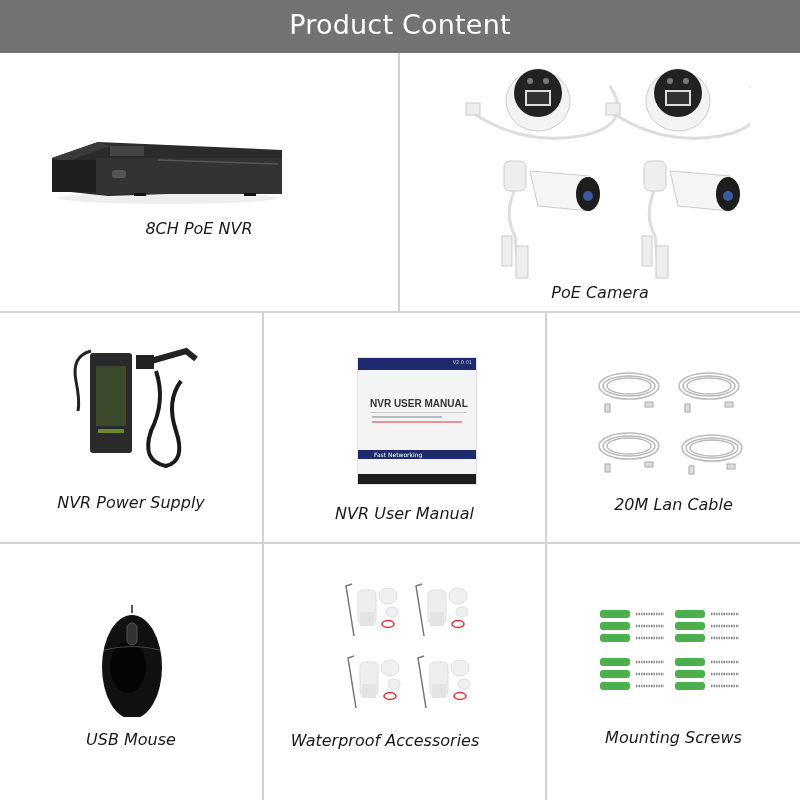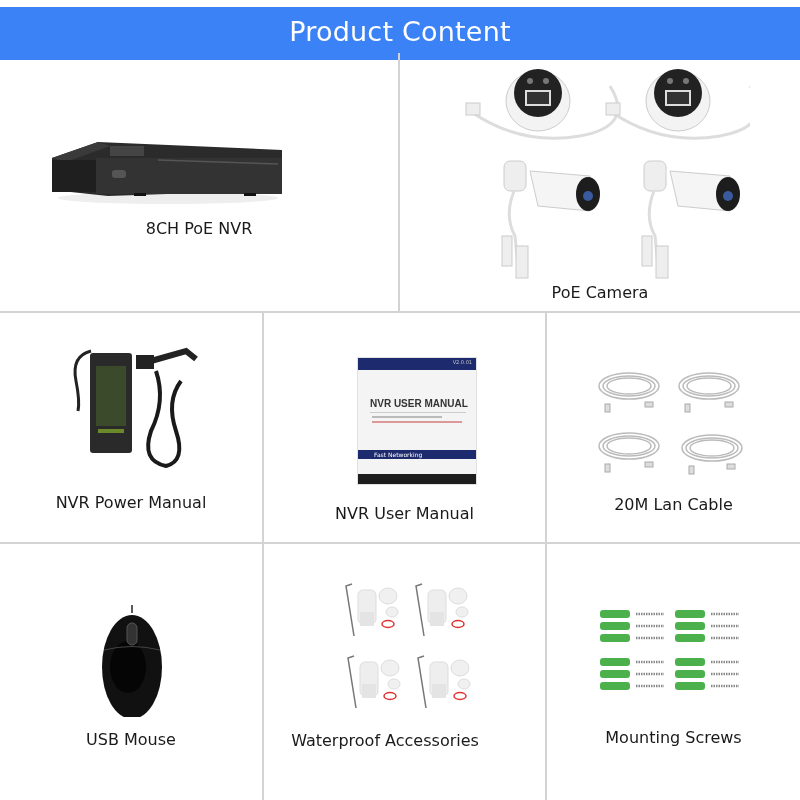--- a/index.html
+++ b/index.html
@@ -1,26 +1,26 @@
 <!DOCTYPE html>
 <html><head>
 <meta charset="utf-8">
 <style>
   * { box-sizing: border-box; margin: 0; padding: 0; }
   html, body { width: 800px; height: 800px; background: #ffffff; overflow: hidden; }
   body { font-family: "DejaVu Sans", "Liberation Sans", sans-serif; position: relative; }
   .header {
     position: absolute; left: 0; top: 0; width: 800px; height: 53px;
-    background: #3b82f6; color: #fff; text-align: center;
-    font-size: 27px; line-height: 50px; letter-spacing: 0.2px; margin-top: 7px;
+    background: #737373; color: #fff; text-align: center;
+    font-size: 27px; line-height: 50px; letter-spacing: 0.2px;
   }
   .cell { position: absolute; }
   .label {
     position: absolute; left: 0; right: 0; text-align: center;
-    font-size: 16px; color: #1a1a1a;
+    font-size: 16px; color: #1a1a1a; font-style: italic;
   }
   .line-h { position: absolute; height: 2px; background: #d3d3d3; }
   .line-v { position: absolute; width: 2px; background: #d3d3d3; }
   svg { position: absolute; }
 </style>
 </head>
 <body>
 
 <div class="header">Product Content</div>
 
@@ -91,21 +91,21 @@
 <div class="cell" style="left:0;top:313px;width:262px;height:229px;">
   <svg style="left:66px;top:28px;" width="140" height="135" viewBox="0 0 140 135">
     <path d="M25,10 Q5,15 10,40 Q14,60 12,70" fill="none" stroke="#222" stroke-width="3"></path>
     <rect x="24" y="12" width="42" height="100" rx="3" fill="#2a2a2a"></rect>
     <rect x="30" y="25" width="30" height="60" fill="#3a4a2a"></rect>
     <rect x="32" y="88" width="26" height="4" fill="#6a8a2a"></rect>
     <path d="M85,20 L120,10 L130,18" fill="none" stroke="#222" stroke-width="6"></path>
     <rect x="70" y="14" width="18" height="14" fill="#222"></rect>
     <path d="M90,30 Q100,60 85,90 Q75,120 100,125 Q120,120 110,90 Q100,60 115,40" fill="none" stroke="#1a1a1a" stroke-width="4"></path>
   </svg>
-  <div class="label" style="top:180px;">NVR Power Manual</div>
+  <div class="label" style="top:180px;">NVR Power Supply</div>
 </div>
 
 <div class="cell" style="left:264px;top:322px;width:281px;height:229px;">
   <div style="position:absolute;left:93px;top:35px;width:120px;height:128px;background:#f4f4f4;overflow:hidden;border:1px solid #e0e0e0;">
     <div style="position:absolute;left:0;top:0;width:120px;height:12px;background:#1e2a6e;"></div>
     <div style="position:absolute;right:4px;top:1px;font-size:5px;color:#ccc;">V2.0.01</div>
     <div style="position:absolute;left:12px;top:40px;font-size:10px;font-weight:bold;color:#333;font-family:'Liberation Sans',sans-serif;">NVR USER MANUAL</div>
     <div style="position:absolute;left:12px;top:54px;width:96px;height:1px;background:#ccc;"></div>
     <div style="position:absolute;left:14px;top:58px;width:70px;height:2px;background:#bbb;"></div>
     <div style="position:absolute;left:14px;top:63px;width:90px;height:2px;background:#d99;"></div>

